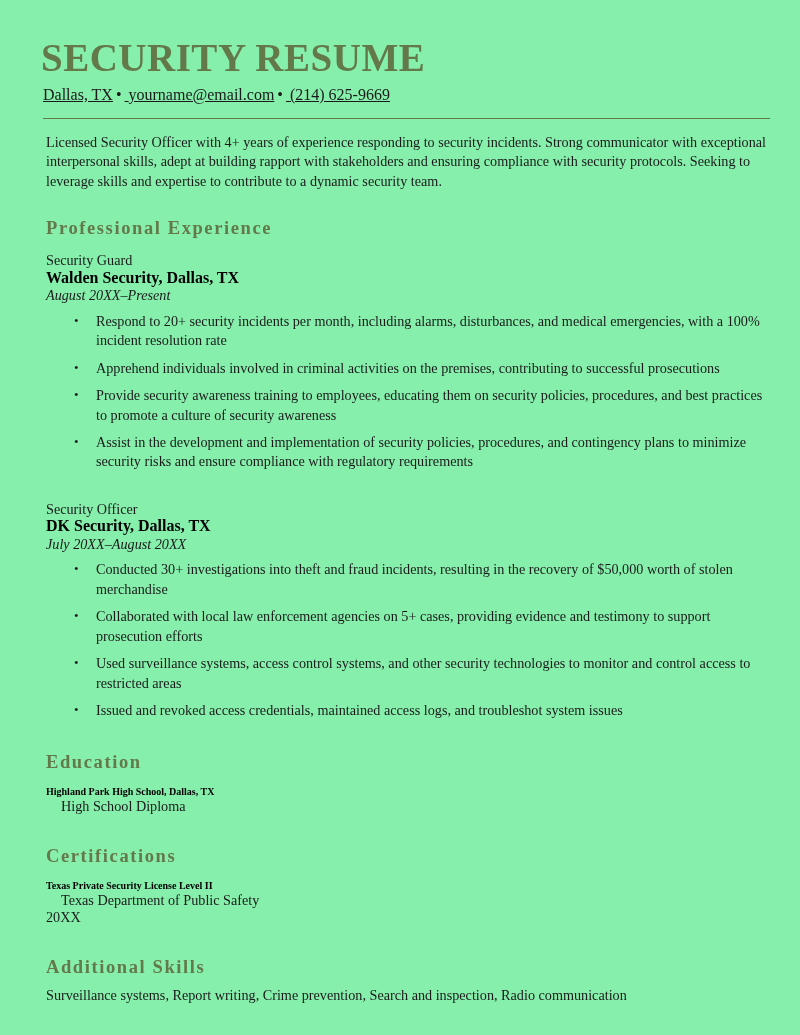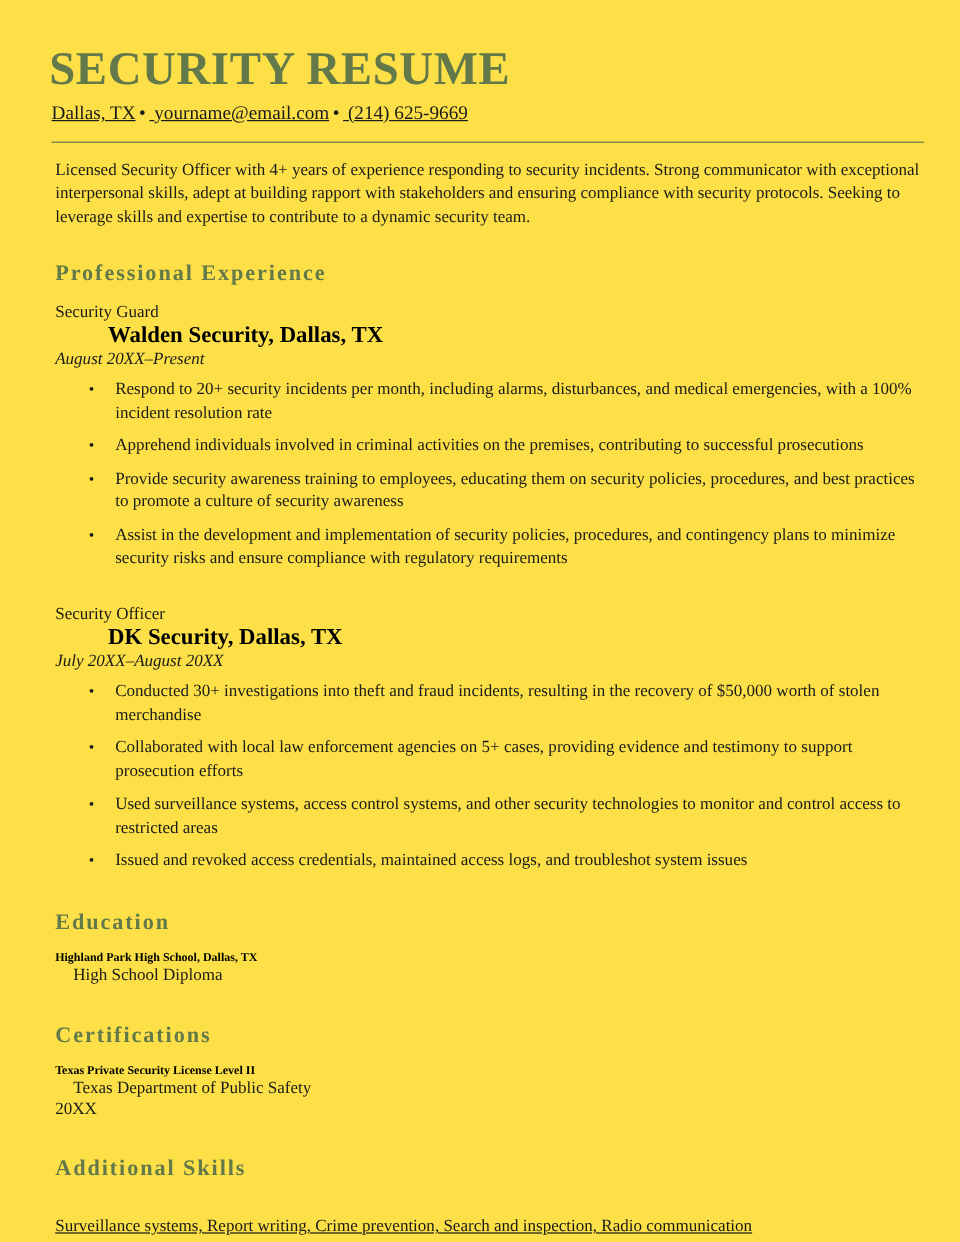--- a/index.html
+++ b/index.html
@@ -12,21 +12,21 @@
     height: 1035px;
     font-family: "Liberation Serif", "DejaVu Serif", serif;
     color: #1a1a1a;
     -webkit-font-smoothing: antialiased;
   }
   .page {
     width: 800px;
     height: 1035px;
     box-sizing: border-box;
     padding: 38px 30px 10px 38px;
-    background: #fde047;
+    background: #86efac;
     position: relative;
   }
 
   
   .resume-title {
     font-family: "Liberation Serif", "DejaVu Serif", serif;
     font-size: 39px;
     font-weight: bold;
     color: #63794a;
     letter-spacing: 0.5px;
@@ -85,25 +85,24 @@
   }
   .entry.second-job {
     margin-top: 29px;
   }
   .entry-role {
     font-size: 14.2px;
     line-height: 1.16;
     color: #1a1a1a;
   }
   .entry-company {
-    font-size: 19px;
+    font-size: 16px;
     font-weight: bold;
     line-height: 1.16;
     color: #000000;
-    margin-left: 44px;
   }
   .entry-dates {
     font-size: 14.2px;
     font-style: italic;
     line-height: 1.16;
     color: #1a1a1a;
   }
 
   
   ul.bullets {
@@ -154,24 +153,23 @@
     color: #1a1a1a;
   }
   .detail-date-plain {
     font-size: 14.2px;
     line-height: 1.2;
     color: #1a1a1a;
   }
   .skills-line {
     font-size: 14.2px;
     line-height: 1.37;
-    margin-top: 28px;
+    margin-top: 8px;
     width: 722px;
     color: #1a1a1a;
-    text-decoration: underline;
   }
 </style>
 </head>
 <body>
 
 <div class="page">
 
   <header>
     <h1 class="resume-title">SECURITY RESUME</h1>
 

